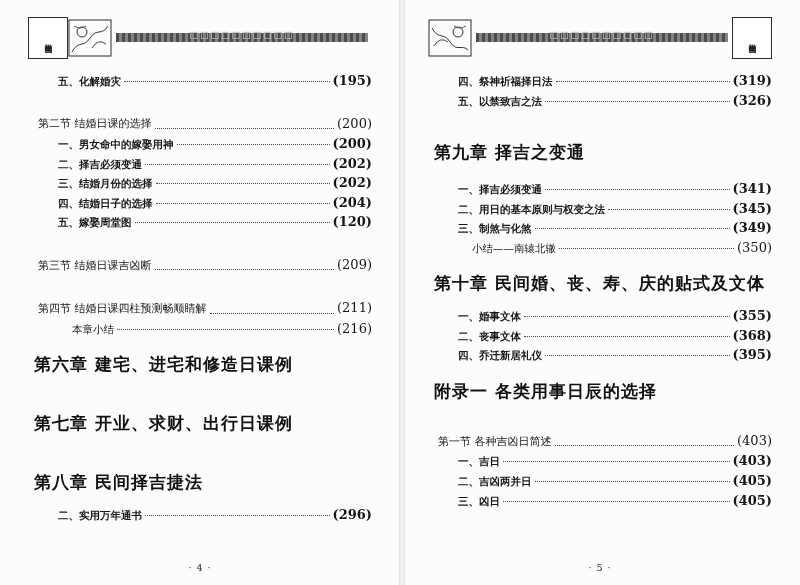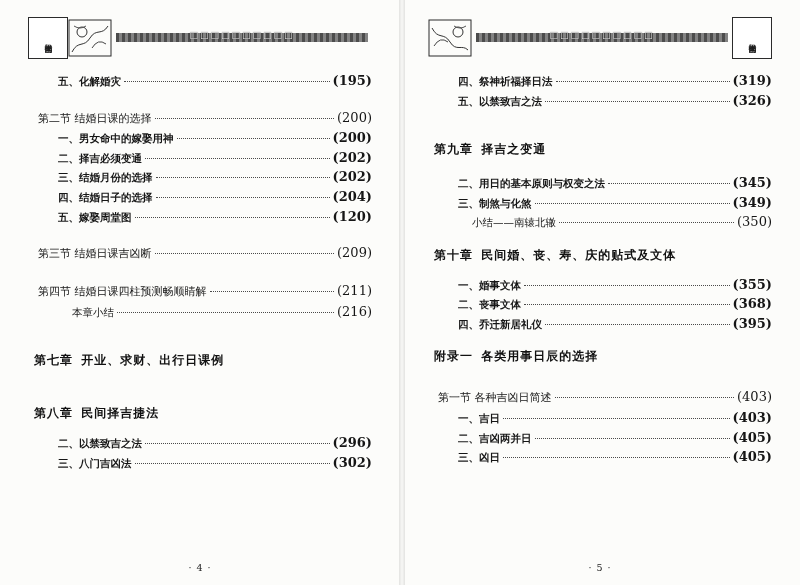--- a/index.html
+++ b/index.html
@@ -130,30 +130,30 @@
     flex: 1 1 auto;
     margin: 0 3px;
     border-bottom: 1px dotted #4a4a4a;
     transform: translateY(-3px);
     min-width: 8px;
   }
   .entry .page-no { flex: 0 0 auto; font-size: 13px; }
 
   .lvl-chapter {
     font-weight: bold;
-    font-size: 12px;
+    font-size: 17px;
     margin: 16px 0 6px 0;
     padding-left: 6px;
     letter-spacing: 1px;
-    font-family: Liberation Mono, monospace;
   }
   .lvl-section {
     font-size: 11px;
-    margin: 9px 0 3px 0;
+    margin: 15px 0 3px 0;
     padding-left: 10px;
+    align-items: flex-end;
   }
   .lvl-item {
     padding-left: 30px;
     margin: 2px 0;
     font-weight: bold;
   }
   .lvl-subnote {
     padding-left: 44px;
     margin: 2px 0;
     text-align: center;
@@ -262,43 +262,39 @@
           <span class="dots"></span>
           <span class="page-no">(211)</span>
         </div>
 
         <div class="entry lvl-subnote">
           <span class="label">本章小结</span>
           <span class="dots"></span>
           <span class="page-no">(216)</span>
         </div>
 
+        <div class="lvl-chapter">第六章  建宅、进宅和修造日课例</div>
 
         <div class="spacer-lg"></div>
 
         <div class="lvl-chapter">第七章  开业、求财、出行日课例</div>
 
         <div class="spacer-lg"></div>
 
         <div class="lvl-chapter">第八章  民间择吉捷法</div>
 
         <div class="spacer-sm"></div>
 
 
         <div class="entry lvl-item">
-          <span class="label">二、以禁致吉之法</span>
+          <span class="label">二、实用万年通书</span>
           <span class="dots"></span>
           <span class="page-no">(296)</span>
         </div>
 
-        <div class="entry lvl-item">
-          <span class="label">三、八门吉凶法</span>
-          <span class="dots"></span>
-          <span class="page-no">(302)</span>
-        </div>
 
       </div>
 
       <div class="folio">· 4 ·</div>
     </div>
   </div>
 
   <div class="leaf">
     <div class="leaf-inner">
 
@@ -334,20 +330,25 @@
           <span class="dots"></span>
           <span class="page-no">(326)</span>
         </div>
 
         <div class="spacer-lg"></div>
 
         <div class="lvl-chapter">第九章  择吉之变通</div>
 
         <div class="spacer-md"></div>
 
+        <div class="entry lvl-item">
+          <span class="label">一、择吉必须变通</span>
+          <span class="dots"></span>
+          <span class="page-no">(341)</span>
+        </div>
 
         <div class="entry lvl-item">
           <span class="label">二、用日的基本原则与权变之法</span>
           <span class="dots"></span>
           <span class="page-no">(345)</span>
         </div>
 
         <div class="entry lvl-item">
           <span class="label">三、制煞与化煞</span>
           <span class="dots"></span>

